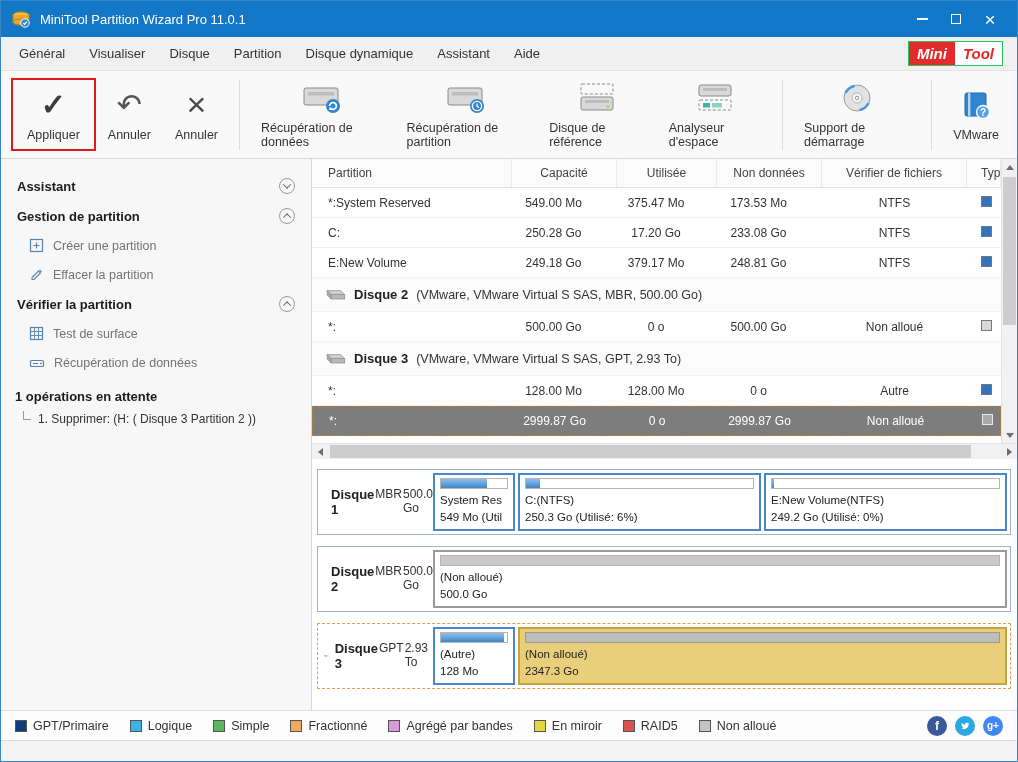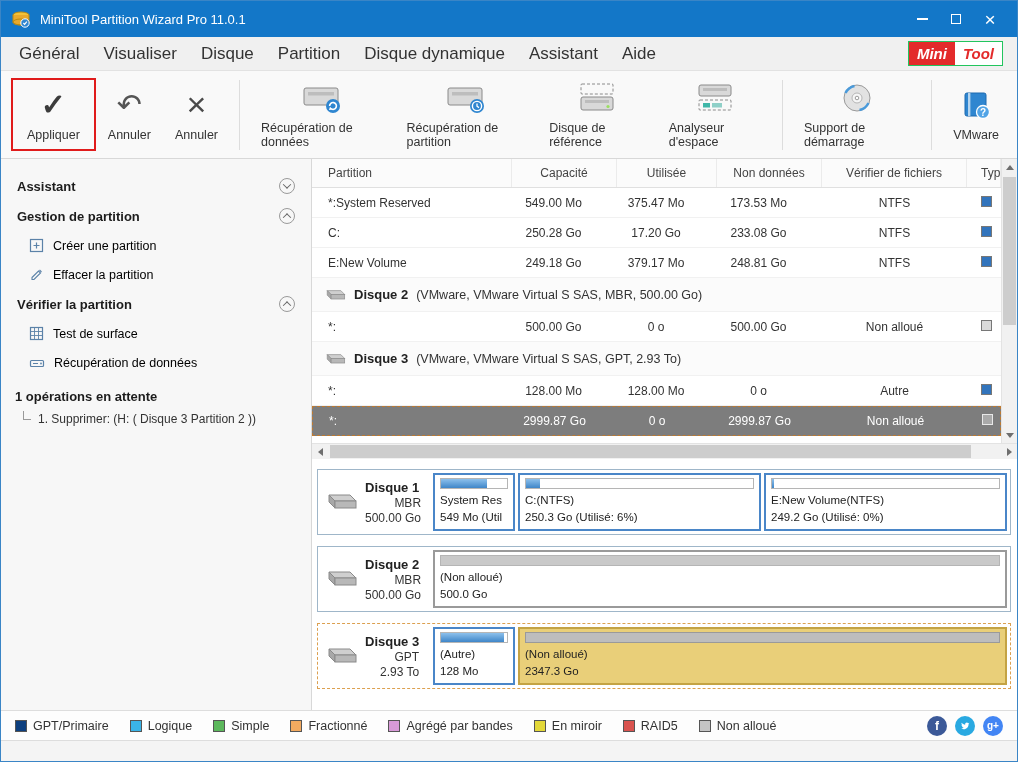--- a/index.html
+++ b/index.html
@@ -12,21 +12,21 @@
   .app-icon { width:20px; height:20px; display:inline-flex; }
   .title { color:#fff; font-size:13px; margin-left:9px; flex:1; }
   .win-controls { display:flex; align-items:center; gap:0; }
   .wc { width:34px; height:28px; display:flex; align-items:center; justify-content:center; cursor:default; }
   .wc-min-g { width:11px; height:2px; background:#fff; }
   .wc-max-g { width:10px; height:10px; border:1.5px solid #fff; }
   .wc-close-g { color:#fff; font-size:19px; line-height:1; }
 
   
   .menubar { height:34px; background:#f0f0f0; display:flex; align-items:center; padding:0 6px; border-bottom:1px solid #e2e2e2; flex:0 0 auto; }
-  .menu-item { font-size:17px; color:#333; padding:8px 12px; cursor:default; }
+  .menu-item { font-size:13px; color:#333; padding:8px 12px; cursor:default; }
   .logo { margin-left:auto; display:flex; border:1px solid #22c55e; margin-right:8px; }
   .logo-mini { background:#e32b2b; color:#fff; font-weight:bold; padding:3px 8px; font-size:15px; font-style:italic; }
   .logo-tool { background:#fff; color:#e32b2b; font-weight:bold; padding:3px 8px; font-size:15px; font-style:italic; }
 
   
   .toolbar { height:88px; background:#f9f9f9; border-bottom:1px solid #d8d8d8; display:flex; align-items:center; padding:0 6px; flex:0 0 auto; }
   .tbtn { display:flex; flex-direction:column; align-items:center; justify-content:center; gap:5px; padding:4px 12px; font-size:12.5px; color:#333; cursor:default; }
   .tbtn .ticon { height:36px; display:flex; align-items:center; justify-content:center; }
   .glyph-check { font-size:30px; color:#3c3c3c; font-weight:bold; line-height:1; }
   .glyph-undo { font-size:30px; color:#555; line-height:1; }
@@ -38,21 +38,21 @@
   
   .main { flex:1; display:flex; min-height:0; }
 
   
   .sidebar { width:311px; flex:0 0 auto; background:#f7f7f7; border-right:1px solid #d8d8d8; padding-top:12px; font-size:12.5px; overflow:hidden; }
   .side-h { display:flex; align-items:center; padding:7px 16px; font-weight:bold; font-size:13px; color:#1c1c1c; cursor:default; }
   .chev-circle { margin-left:auto; width:16px; height:16px; border:1px solid #9a9a9a; border-radius:50%; display:flex; align-items:center; justify-content:center; }
   .chev { width:6px; height:6px; border-right:1.6px solid #666; border-bottom:1.6px solid #666; }
   .chev.down { transform:rotate(45deg) translate(-1px,-1px); }
   .chev.up { transform:rotate(-135deg) translate(-1px,-1px); }
-  .side-item { display:flex; align-items:center; gap:9px; padding:7px 16px 7px 28px; color:#000000; cursor:default; }
+  .side-item { display:flex; align-items:center; gap:9px; padding:7px 16px 7px 28px; color:#737373; cursor:default; }
   .side-item svg { flex:0 0 auto; }
   .pending-h { padding:12px 16px 5px 14px; font-weight:bold; font-size:13px; color:#1c1c1c; }
   .pending-item { display:flex; align-items:center; padding:3px 10px 3px 22px; font-size:12px; color:#333; }
   .tree-corner { width:8px; height:9px; border-left:1px solid #999; border-bottom:1px solid #999; margin-right:7px; margin-top:-8px; }
 
   
   .content { flex:1; display:flex; flex-direction:column; min-width:0; background:#fff; }
   .table-area { height:284px; position:relative; padding-right:16px; flex:0 0 auto; }
   .thead { display:flex; height:29px; border-bottom:1px solid #e0e0e0; background:#fbfbfb; font-size:12px; color:#444; }
   .thead > span { line-height:29px; border-right:1px solid #ebebeb; text-align:center; overflow:hidden; white-space:nowrap; }
@@ -81,23 +81,23 @@
   .hscroll { height:16px; background:#f1f1f1; border-top:1px solid #e3e3e3; display:flex; align-items:center; flex:0 0 auto; }
   .hbtn { width:16px; height:16px; display:flex; align-items:center; justify-content:center; flex:0 0 auto; }
   .htrack { flex:1; height:100%; position:relative; }
   .hthumb { position:absolute; top:1px; bottom:1px; left:2px; right:30px; background:#cdcdcd; }
 
   
   .diskmap { flex:1; padding:10px 6px 0 5px; display:flex; flex-direction:column; gap:11px; background:#fff; overflow:hidden; }
   .disk { display:flex; border:1px solid #9fb6c9; height:66px; flex:0 0 auto; background:#fff; }
   .disk.selected { border:1px dashed #dca050; }
   .disk-info { width:112px; flex:0 0 auto; display:flex; align-items:center; gap:7px; padding:0 2px 0 6px; }
-  .disk-info .dtxt { display:flex; flex-direction:column; gap:1px; }
+  .disk-info .dtxt { display:flex; flex-direction:row; gap:1px; }
   .dname { font-weight:bold; font-size:13px; color:#222; }
-  .dline { font-size:12px; color:#333;text-align:right; }
+  .dline { font-size:12px; color:#333; }
   .parts { flex:1; display:flex; gap:3px; padding:3px; min-width:0; }
   .pblock { border:2px solid #4a86c8; background:#fff; padding:3px 5px; overflow:hidden; cursor:default; }
   .pblock.small { width:82px; flex:0 0 auto; }
   .pblock.grow { flex:1; min-width:0; }
   .pusage { height:11px; border:1px solid #b5b5b5; margin-bottom:3px; background:#fff; overflow:hidden; }
   .pfill { height:100%; background:linear-gradient(#8cc0ec,#3f86c8); }
   .pblock.unalloc { border-color:#9a9a9a; }
   .pblock.unalloc .pfill { background:#c9c9c9; }
   .pblock.sel { background:#e9cf79; border-color:#c4a344; }
   .pblock.sel .pusage { border-color:#9a9a9a; }

